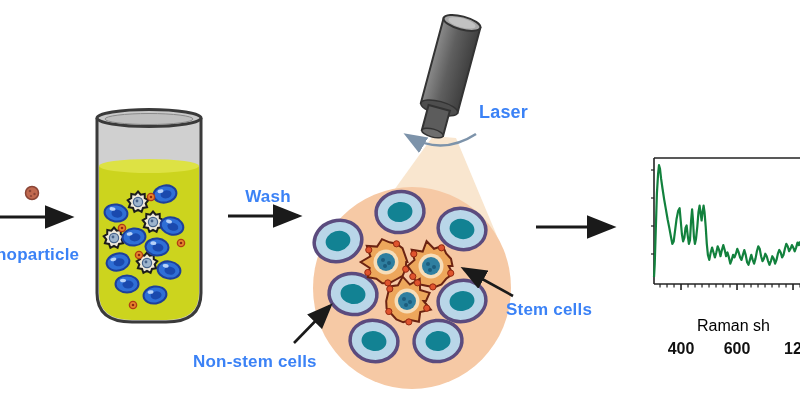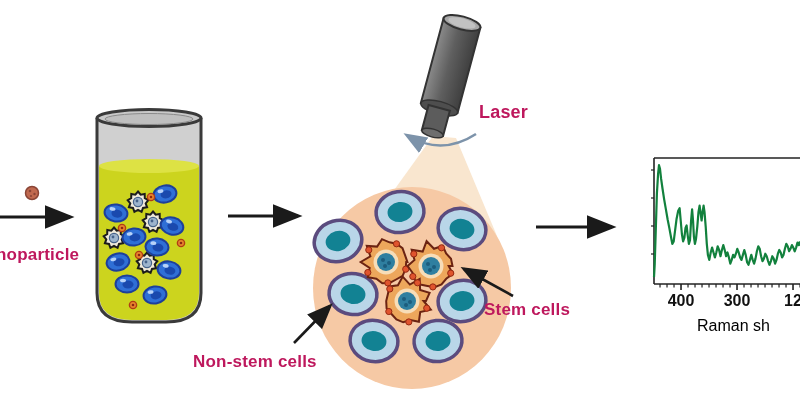--- a/index.html
+++ b/index.html
@@ -2,25 +2,25 @@
 <html><head>
 <meta charset="utf-8">
 <style>
   html,body{margin:0;padding:0;background:#fff;}
   .stage{
     position:relative;width:800px;height:400px;overflow:hidden;background:#ffffff;
     font-family:"Liberation Sans", sans-serif;
   }
   .stage svg{position:absolute;left:0;top:0;}
   .lbl{
-    position:absolute;color:#be185d;font-weight:bold;white-space:nowrap;
+    position:absolute;color:#3b82f6;font-weight:bold;white-space:nowrap;
     font-size:17px;letter-spacing:0.2px;
   }
   .lbl.center{text-align:center;}
-  .tick-lbl{position:absolute;color:#111;font-weight:bold;font-size:16px;text-align:center;white-space:nowrap;}
+  .tick-lbl{position:absolute;color:#111;font-weight:bold;font-size:16px;text-align:center;white-space:nowrap;margin-top:48px;}
   .axis-lbl{position:absolute;color:#000000;font-weight:normal;font-size:16px;white-space:nowrap;}
 </style>
 </head>
 <body>
 
 <div class="stage">
 
   <svg width="800" height="400" viewBox="0 0 800 400">
     <defs>
       <marker id="ahB" markerWidth="10" markerHeight="8" refX="8.5" refY="4" orient="auto">
@@ -256,21 +256,22 @@
         <line x1="800.02" y1="284" x2="800.02" y2="287.5" stroke="#222" stroke-width="1.2"></line>
         <line x1="654" y1="170" x2="651" y2="170" stroke="#222" stroke-width="1.2"></line>
         <line x1="654" y1="198" x2="651" y2="198" stroke="#222" stroke-width="1.2"></line>
         <line x1="654" y1="226" x2="651" y2="226" stroke="#222" stroke-width="1.2"></line>
         <line x1="654" y1="254" x2="651" y2="254" stroke="#222" stroke-width="1.2"></line>
         <polyline points="654.0,277.1 654.7,264.8 655.7,232.8 656.9,193.4 658.1,173.8 659.0,165.2 660.0,168.8 661.1,178.7 662.5,188.5 664.2,199.6 665.9,209.4 667.6,219.3 669.3,227.9 670.9,236.5 672.3,243.9 673.7,241.4 675.1,230.3 676.5,219.3 678.2,210.7 679.6,208.2 680.7,220.5 681.9,234.0 683.1,241.4 684.4,237.7 685.5,227.9 686.6,225.4 687.7,235.3 688.9,243.9 690.0,240.2 691.1,220.5 692.1,209.4 693.1,221.7 693.9,236.5 694.9,243.9 696.0,238.9 697.3,226.7 698.5,211.9 699.6,205.7 700.6,213.1 701.6,220.5 702.6,211.9 703.6,205.7 704.5,211.9 705.7,226.7 706.8,243.9 707.9,254.9 709.3,259.9 710.7,252.5 712.1,247.6 713.5,252.5 714.9,257.4 716.3,252.5 717.7,246.3 719.1,250.0 720.5,256.2 721.9,250.0 723.3,245.1 724.7,250.0 726.1,256.2 727.5,252.5 728.9,257.4 730.3,263.6 731.7,259.9 733.1,254.9 734.5,257.4 735.9,253.7 737.3,248.8 738.7,252.5 740.1,257.4 741.5,259.9 742.9,254.9 744.3,250.0 745.7,254.9 747.1,262.3 748.5,264.8 749.9,259.9 751.3,254.9 752.7,259.9 754.1,263.6 755.5,258.6 756.9,251.3 758.3,246.3 759.7,248.8 761.1,256.2 762.5,261.1 763.9,258.6 765.3,253.7 766.7,256.2 768.1,261.1 769.5,264.8 770.9,261.1 772.3,256.2 773.7,258.6 775.1,263.6 776.5,259.9 777.9,253.7 779.3,250.0 780.7,252.5 782.1,257.4 783.5,254.9 784.9,248.8 786.3,243.9 787.7,246.3 789.1,251.3 790.5,248.8 791.9,245.1 793.3,247.6 794.7,251.3 796.1,247.6 797.5,242.6 798.9,245.1 800.0,241.4" fill="none" stroke="#12813d" stroke-width="2.2" stroke-linejoin="round"></polyline>
       </g>
   </svg>
 
   <div class="lbl" style="left:-4px;top:245px;">noparticle</div>
+  <div class="lbl center" style="left:218px;top:187px;width:100px;">Wash</div>
   <div class="lbl" style="left:479px;top:102px;font-size:18px;">Laser</div>
-  <div class="lbl" style="left:484px;top:300px;">Stem cells</div>
+  <div class="lbl" style="left:506px;top:300px;">Stem cells</div>
   <div class="lbl" style="left:193px;top:352px;text-align:center;">Non-stem cells</div>
 
   <div class="tick-lbl" style="left:661px;top:292px;width:40px;">400</div>
-  <div class="tick-lbl" style="left:717px;top:292px;width:40px;">300</div>
+  <div class="tick-lbl" style="left:717px;top:292px;width:40px;">600</div>
   <div class="tick-lbl" style="left:779px;top:292px;width:28px;">12</div>
   <div class="axis-lbl" style="left:697px;top:317px;">Raman sh</div>
 </div>
 
 </body></html>

